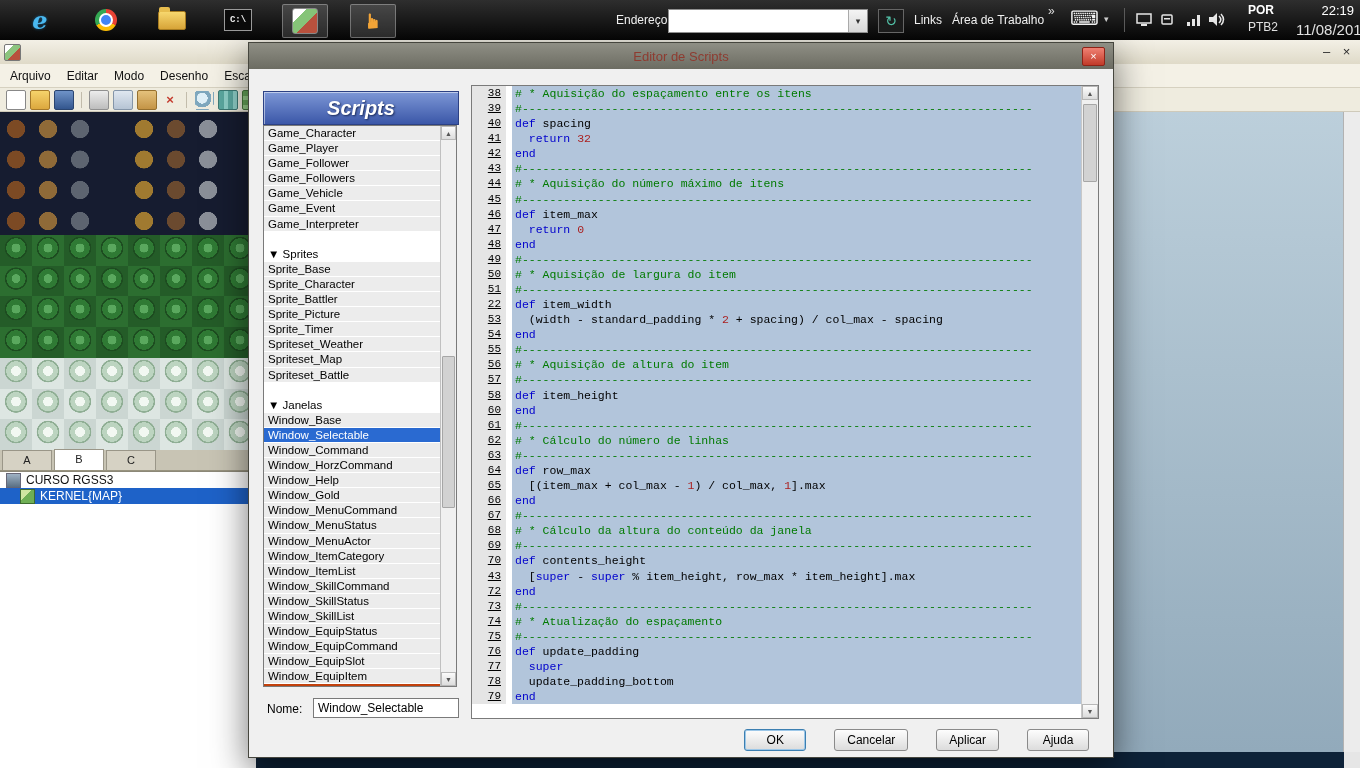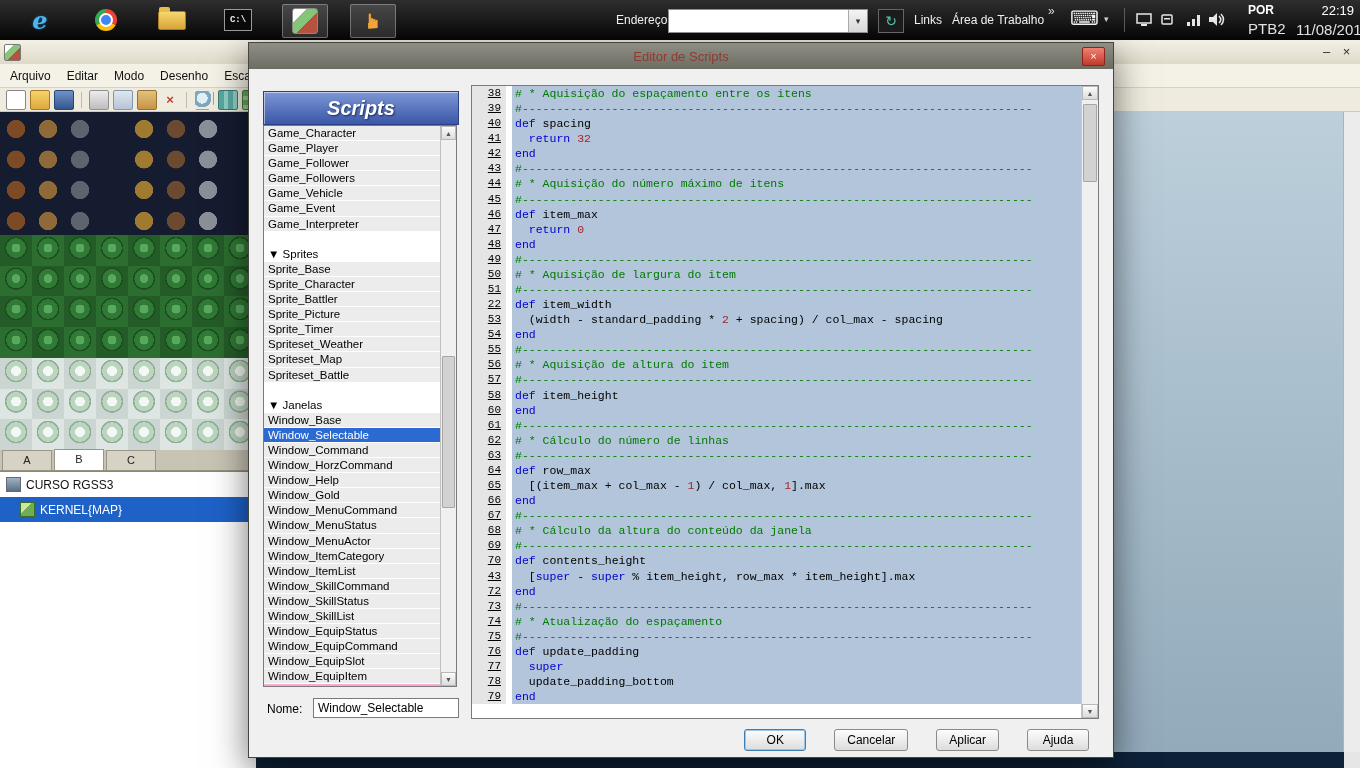--- a/index.html
+++ b/index.html
@@ -26,21 +26,21 @@
   .refresh-btn{position:absolute;left:878px;top:9px;width:24px;height:22px;background:#1c1c1c;border:1px solid #666;color:#53c2a8;font-size:14px;display:flex;align-items:center;justify-content:center;}
   .links-label{position:absolute;left:914px;top:13px;font-size:12px;color:#f0f0f0;}
   .desktop-label{position:absolute;left:952px;top:13px;font-size:12px;color:#f0f0f0;}
   .tb-chevron{position:absolute;left:1048px;top:4px;font-size:12px;color:#ddd;}
   .kb-icon{position:absolute;left:1070px;top:6px;font-size:20px;color:#f0f0f0;}
   .kb-arrow{position:absolute;left:1104px;top:14px;font-size:9px;color:#ccc;}
   .tb-sep{position:absolute;left:1124px;top:8px;width:1px;height:24px;background:#5a5a5a;}
   .tray-icon{position:absolute;top:13px;}
   .lang-block{position:absolute;left:1248px;top:4px;text-align:left;line-height:1;}
   .lang-top{font-size:12px;font-weight:bold;color:#fff;}
-  .lang-bottom{font-size:15px;color:#e0e0e0;margin-top:5px;}
+  .lang-bottom{font-size:12px;color:#e0e0e0;margin-top:5px;}
   .clock-block{position:absolute;left:1296px;top:4px;text-align:right;width:58px;line-height:1;}
   .clock-time{font-size:13px;color:#fff;}
   .clock-date{font-size:15px;color:#e0e0e0;margin-top:5px;}
 
   
   .titlestrip{position:absolute;left:0;top:40px;width:1360px;height:24px;background:linear-gradient(#f3f0e6,#dfdac8);border-bottom:1px solid #c8c3b2;}
   .app-icon{position:absolute;left:4px;top:4px;width:15px;height:15px;border-radius:2px;border:1px solid #777;background:linear-gradient(135deg,#fff 30%,#8cc47e 30% 60%,#b8513d 60%);}
   .win-ctl{position:absolute;top:3px;width:17px;height:17px;color:#2b2b2b;font-size:13px;line-height:17px;text-align:center;}
   .menubar{position:absolute;left:0;top:64px;width:1360px;height:24px;background:#f4f1e6;border-bottom:1px solid #d6d1c0;display:flex;align-items:center;gap:16px;padding-left:10px;box-sizing:border-box;font-size:12px;color:#111;}
   .menu-item{cursor:default;}
@@ -63,34 +63,34 @@
   .map-vscroll{position:absolute;right:0;top:112px;width:16px;bottom:16px;background:#ececec;border-left:1px solid #b2b2b2;}
   .map-bottom{position:absolute;left:256px;right:16px;top:752px;height:16px;background:#0d2238;}
   .map-corner{position:absolute;right:0;top:752px;width:16px;height:16px;background:#e6e6e6;}
 
   
   .palette{position:absolute;left:0;top:112px;width:256px;height:338px;background:#141a2c;display:grid;grid-template-columns:repeat(8,1fr);grid-template-rows:repeat(11,1fr);}
   .pal-tabs{position:absolute;left:0;top:450px;width:256px;height:20px;background:#c8c4b4;display:flex;align-items:flex-end;border-bottom:1px solid #98937f;}
   .pal-tab{width:48px;height:19px;line-height:19px;text-align:center;font-size:11px;color:#222;background:#d6d2c4;border:1px solid #9a9688;border-bottom:none;margin-left:2px;}
   .pal-tab.active{background:#ffffff;height:20px;}
   .tree{position:absolute;left:0;top:471px;width:256px;bottom:0;background:#fff;border-top:1px solid #8c8878;font-size:12px;color:#111;}
-  .tree-row{display:flex;align-items:center;gap:5px;height:25px;padding-left:6px;}
+  .tree-row{display:flex;align-items:center;gap:5px;height:16px;padding-left:6px;}
   .tree-row.child{padding-left:20px;}
   .tree-row.selected{background:#1e62c8;color:#fff;}
   .proj-icon{width:13px;height:13px;border:1px solid #667;background:linear-gradient(#9fb2c4,#5a7084);flex:0 0 auto;}
   .map-icon{width:13px;height:13px;border:1px solid #3d6b2e;background:linear-gradient(135deg,#cfe6a0 40%,#6faf54 40%);flex:0 0 auto;}
 
   
   .dialog{position:absolute;left:248px;top:42px;width:864px;height:714px;background:#f0f0f0;border:1px solid #46463e;box-shadow:0 12px 34px rgba(0,0,0,.55);z-index:40;}
   .dlg-title{position:absolute;left:0;top:0;right:0;height:26px;background:linear-gradient(#8f8f85,#6c6c62);display:flex;align-items:center;justify-content:center;}
   .dlg-title-text{font-size:13px;color:#8e3b30;}
   .dlg-close{position:absolute;right:8px;top:4px;width:21px;height:17px;background:linear-gradient(#ef8173,#c13a29);border:1px solid #8e2317;border-radius:2px;color:#fff;font-size:11px;line-height:16px;text-align:center;}
   .scripts-banner{position:absolute;left:14px;top:48px;width:194px;height:32px;background:linear-gradient(#7d97d6,#3b57a8);border:1px solid #2c4184;box-shadow:inset 1px 1px 0 rgba(255,255,255,.5);display:flex;align-items:center;justify-content:center;}
   .scripts-banner span{font:italic bold 20px "Liberation Sans",sans-serif;color:#fff;text-shadow:1px 1px 2px #1c2c5a;}
-  .script-list{position:absolute;left:14px;top:82px;width:194px;height:562px;background:#f9a8d4;border:1px solid #7a7a7a;display:flex;box-sizing:border-box;}
+  .script-list{position:absolute;left:14px;top:82px;width:194px;height:562px;background:#c2410c;border:1px solid #7a7a7a;display:flex;box-sizing:border-box;}
   .list-items{flex:1;overflow:hidden;}
   .list-row{height:15.1px;line-height:15px;font-size:11.5px;padding-left:4px;background:#ececec;border-bottom:1px solid #ffffff;box-sizing:border-box;white-space:nowrap;overflow:hidden;color:#000;}
   .list-row.header,.list-row.separator{background:#fff;border-bottom:1px solid #fff;}
   .list-row.selected{background:#2a6ad1;color:#fff;}
   .list-scroll{width:15px;background:#f0f0f0;border-left:1px solid #c0c0c0;position:relative;flex:0 0 auto;}
   .scroll-arrow{position:absolute;left:0;width:100%;height:14px;font-size:7px;color:#555;text-align:center;line-height:14px;background:linear-gradient(#fbfbfb,#dcdcdc);border:1px solid #b8b8b8;box-sizing:border-box;}
   .sa-top{top:0;} .sa-bottom{bottom:0;}
   .scroll-thumb{position:absolute;left:1px;right:1px;background:#d2d2d2;border:1px solid #a6a6a6;border-radius:1px;}
   .name-label{position:absolute;left:18px;top:659px;font-size:12px;color:#000;}
   .name-input{position:absolute;left:64px;top:655px;width:136px;height:18px;border:1px solid #7a7a7a;font:12px "Liberation Sans",sans-serif;padding:0 4px;background:#fff;}

